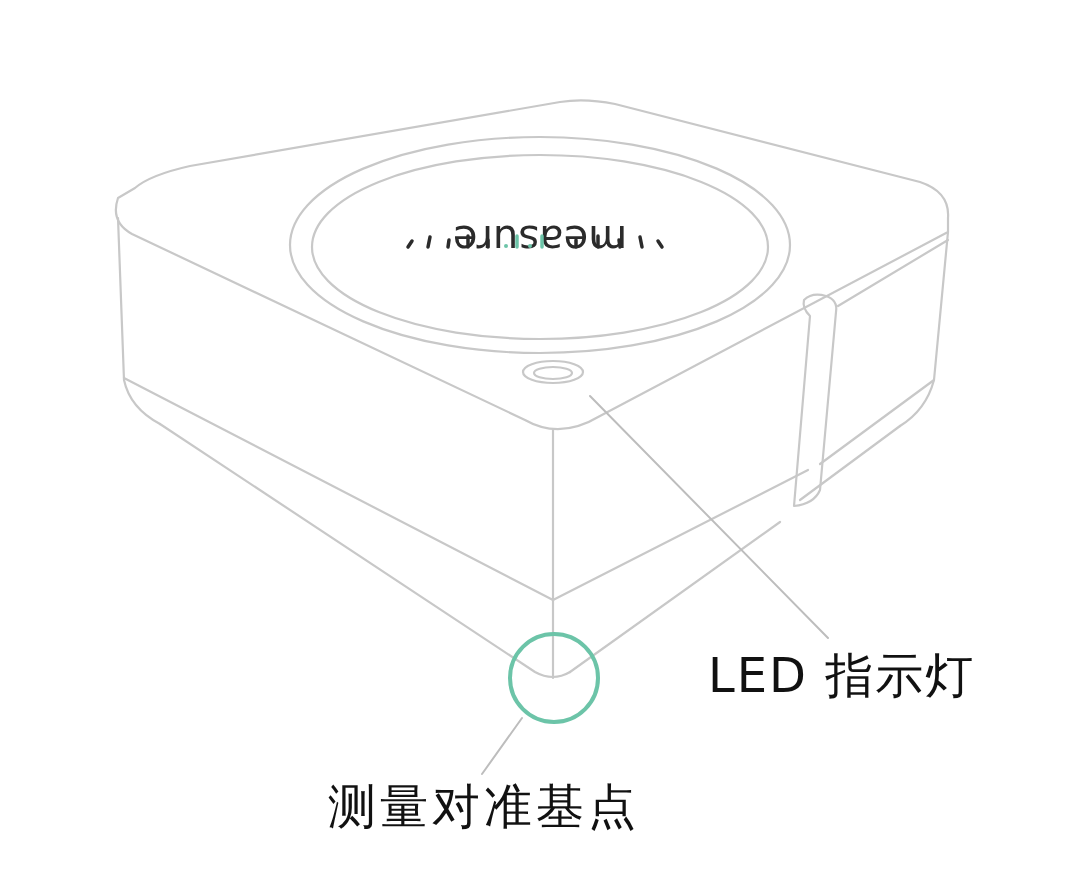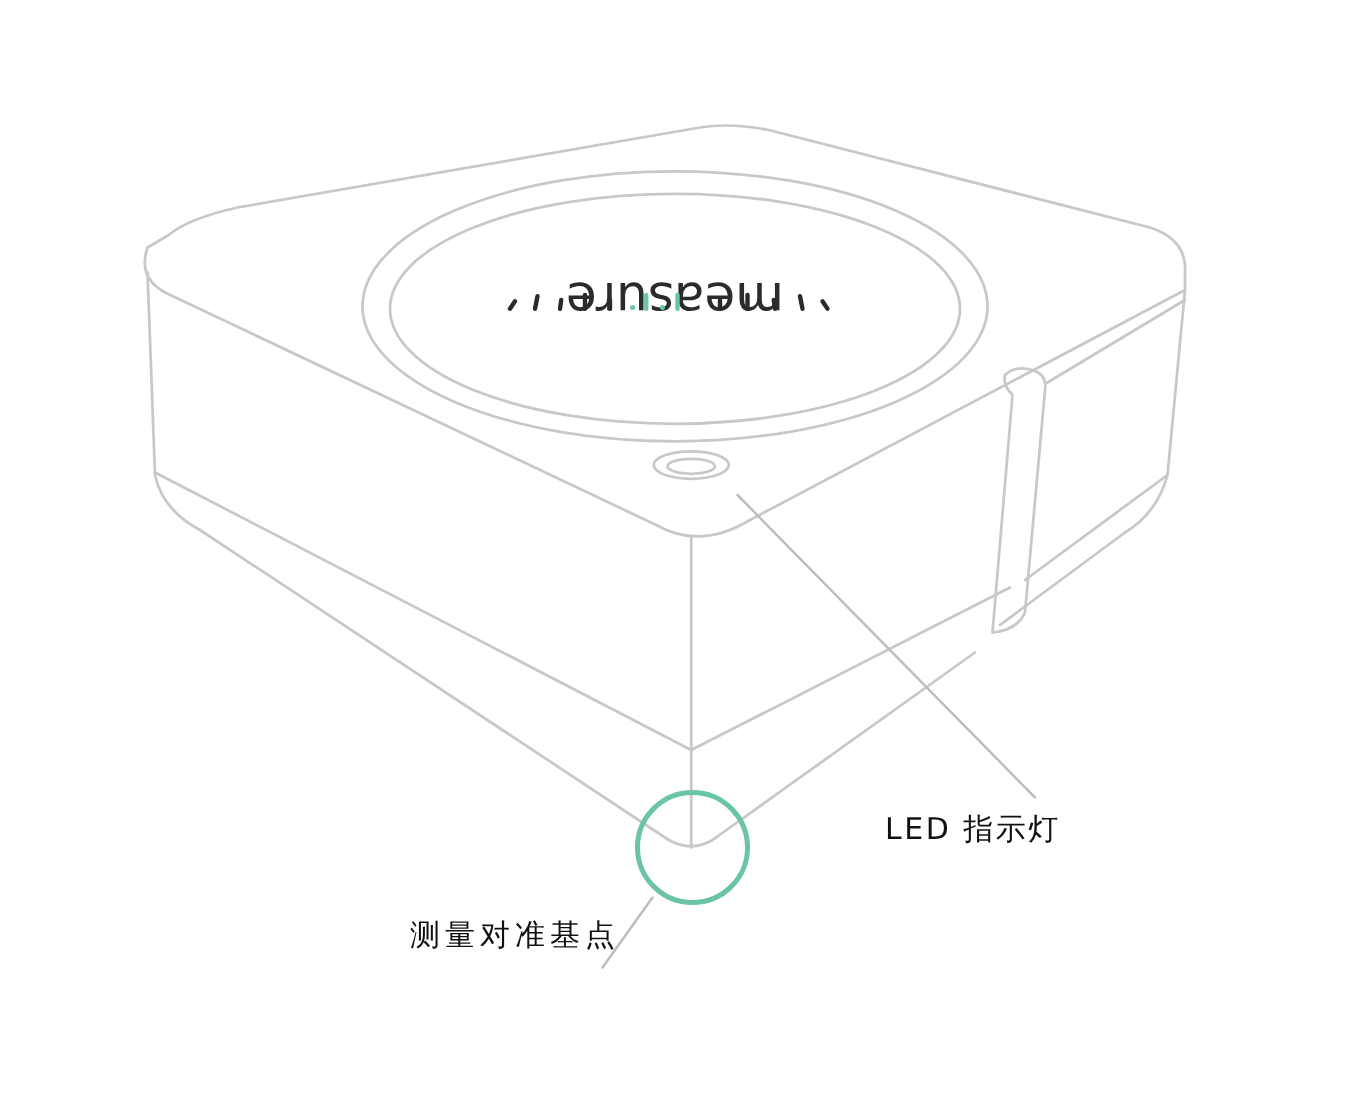--- a/index.html
+++ b/index.html
@@ -34,33 +34,33 @@
       stroke-width: 2;
       stroke-linecap: round;
     }
     .highlight {
       fill: none;
       stroke-width: 4;
     }
     .callout-label {
       position: absolute;
       color: #111111;
-      font-size: 24px;
+      font-size: 48px;
       letter-spacing: 2px;
       white-space: nowrap;
       line-height: 1;
     }
     #label-led {
       left: 708px;
       top: 651px;
       font-family: "DejaVu Sans", sans-serif;
     }
     #label-datum {
       left: 328px;
-      top: 736px;
+      top: 782px;
       letter-spacing: 4px;
       font-family: "DejaVu Sans", sans-serif;
     }
     .logo-text {
       font-family: "DejaVu Sans", sans-serif;
       font-size: 40px;
       fill: #2b2b2b;
     }
   </style>
 </head>

